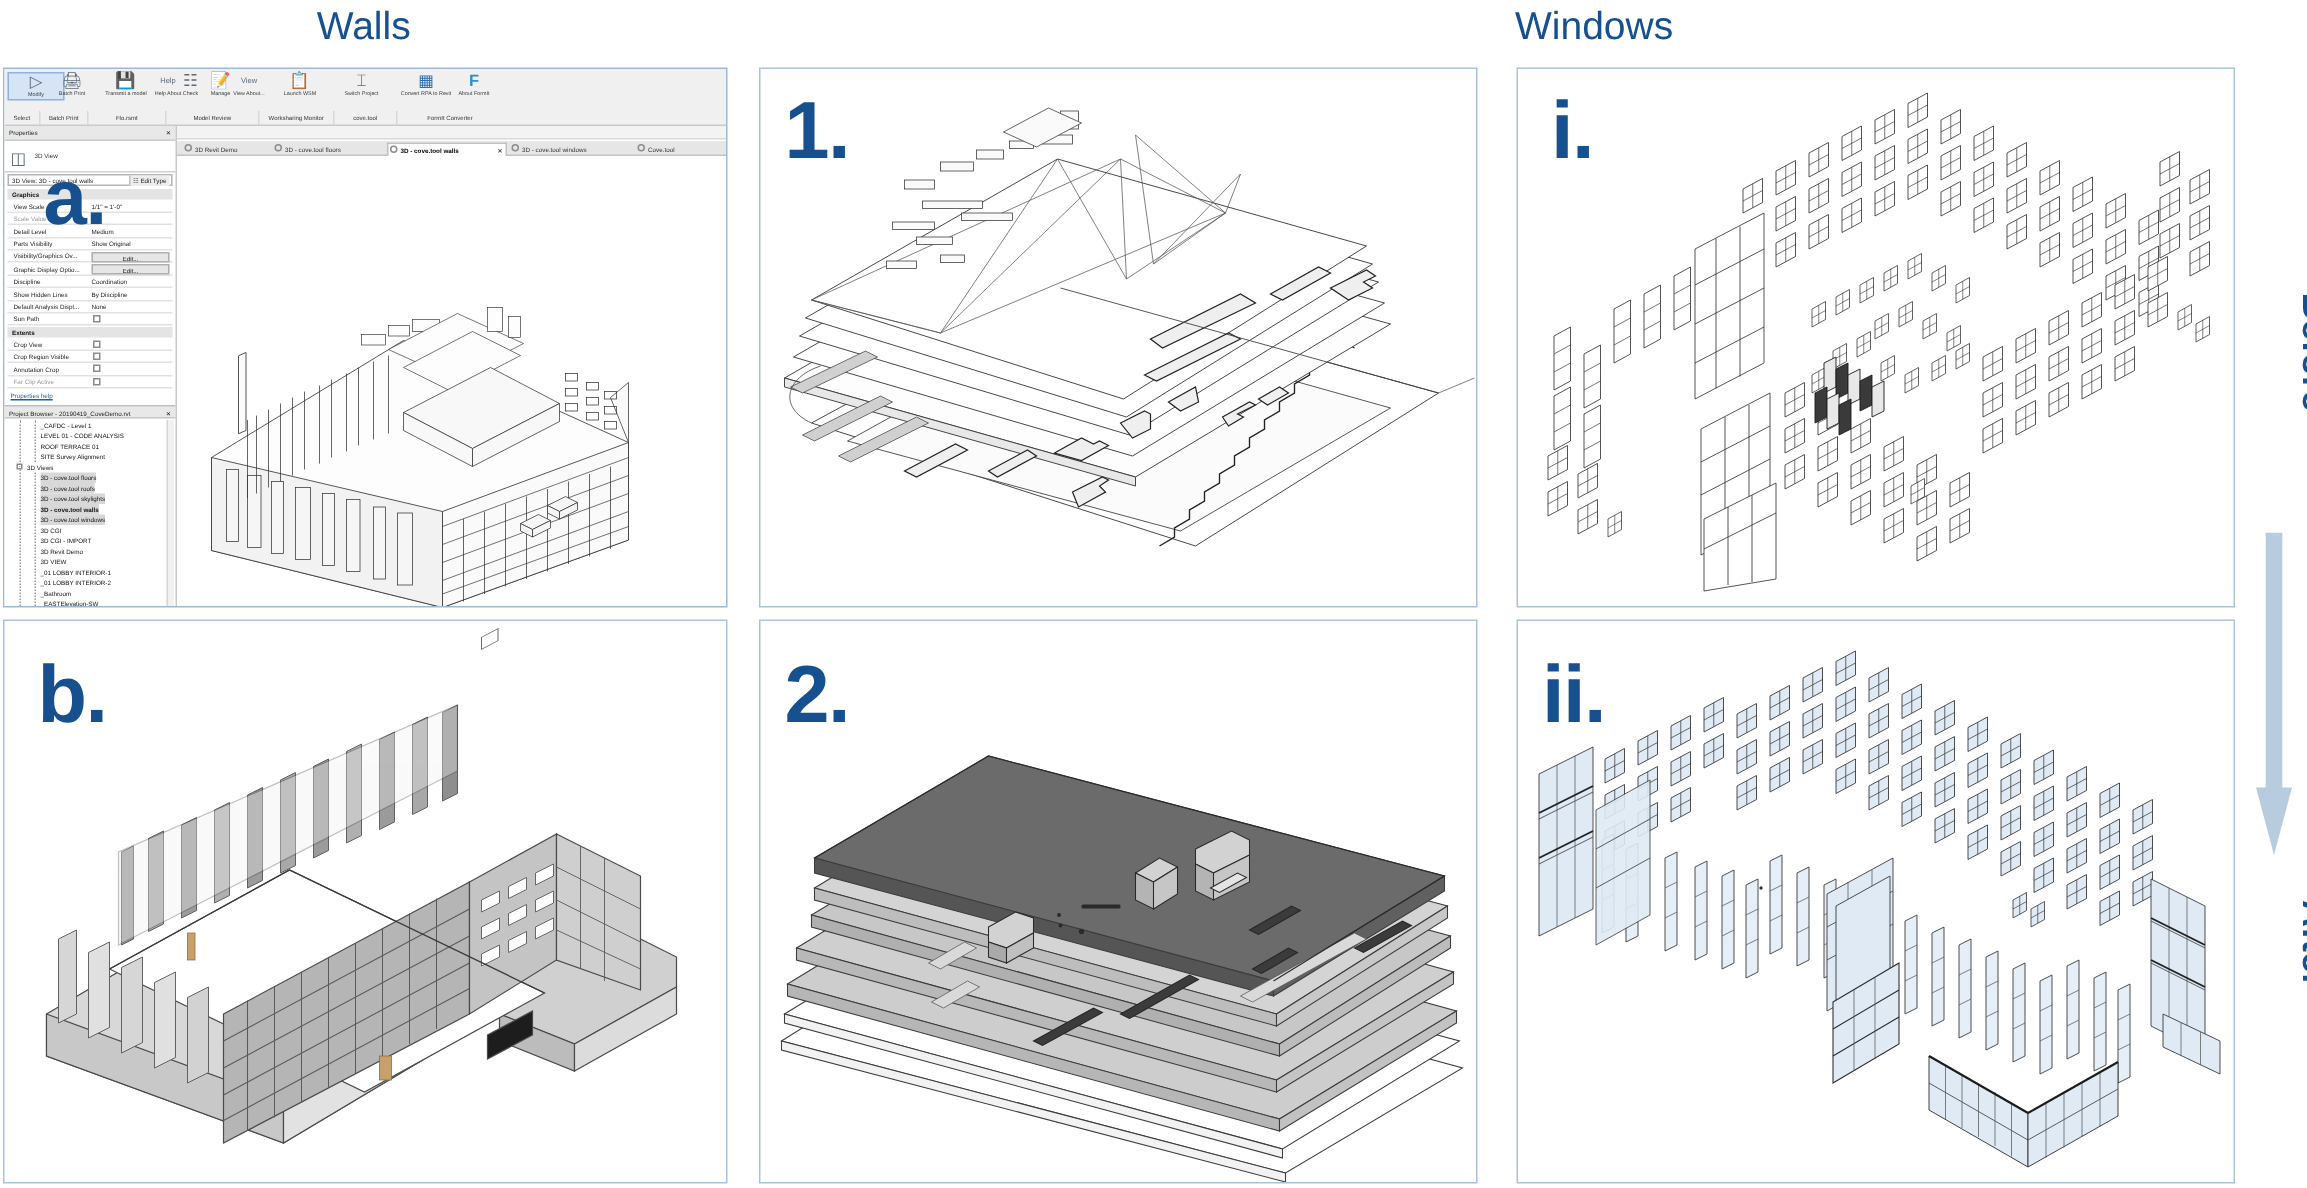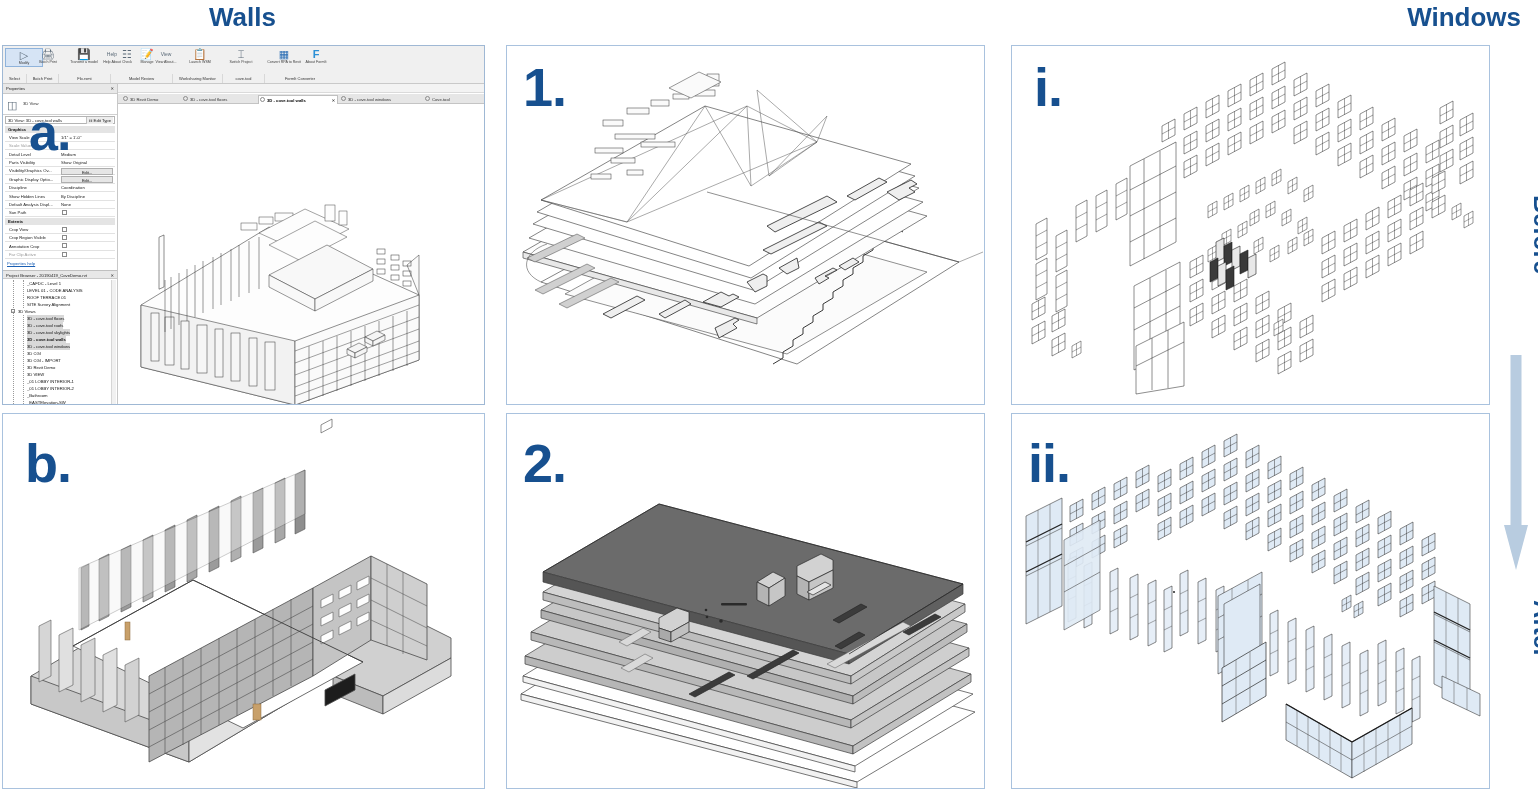--- a/index.html
+++ b/index.html
@@ -9,26 +9,26 @@
     background:#ffffff;
     font-family:"Liberation Sans", sans-serif;
     position:relative;
     overflow:hidden;
   }
   .col-headers {
     position:absolute; top:0; left:0; width:1538px; height:40px;
   }
   .col-header {
     position:absolute; top:2px;
-    font-size:26px; font-weight:bold; color:#17508F;
+    font-size:26px; font-weight:normal; color:#17508F;
     letter-spacing:0px;
   }
   #hdr-walls  { left:0px;    width:485px; text-align:center; }
   #hdr-floors { left:505px;  width:480px; text-align:center; }
-  #hdr-windows{ left:1041px; width:480px; text-align:right; }
+  #hdr-windows{ left:1010px; width:480px; text-align:left; }
 
   .panel {
     position:absolute;
     border:1px solid #A9C2DE;
     background:#ffffff;
     overflow:hidden;
   }
   #panel-a  { left:2px;    top:45px;  width:483px; height:360px; border:1px solid #9FB8D4;}
   #panel-b  { left:2px;    top:413px; width:483px; height:376px; }
   #panel-1  { left:506px;  top:45px;  width:479px; height:360px; }

